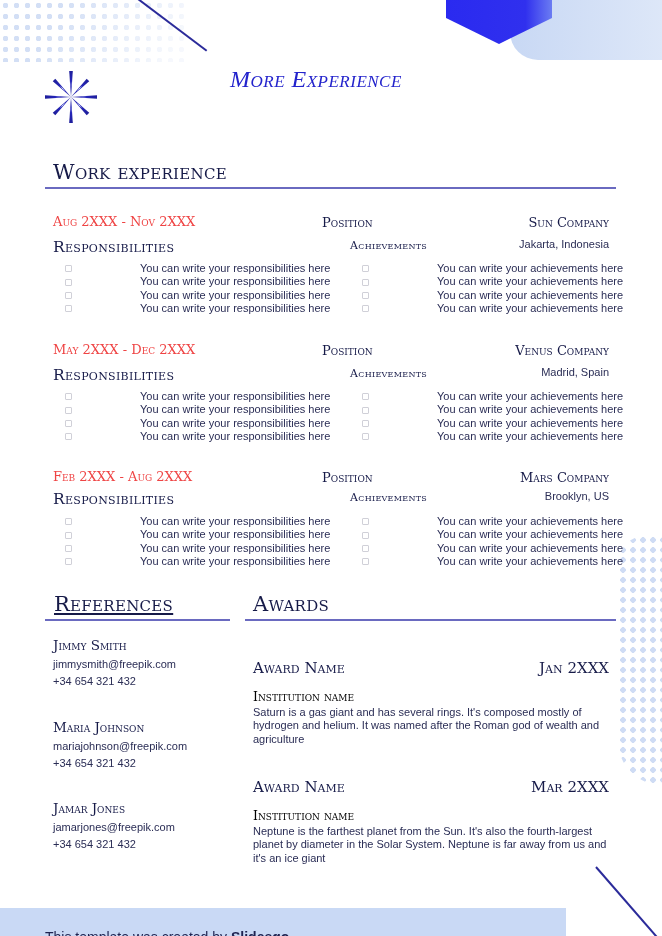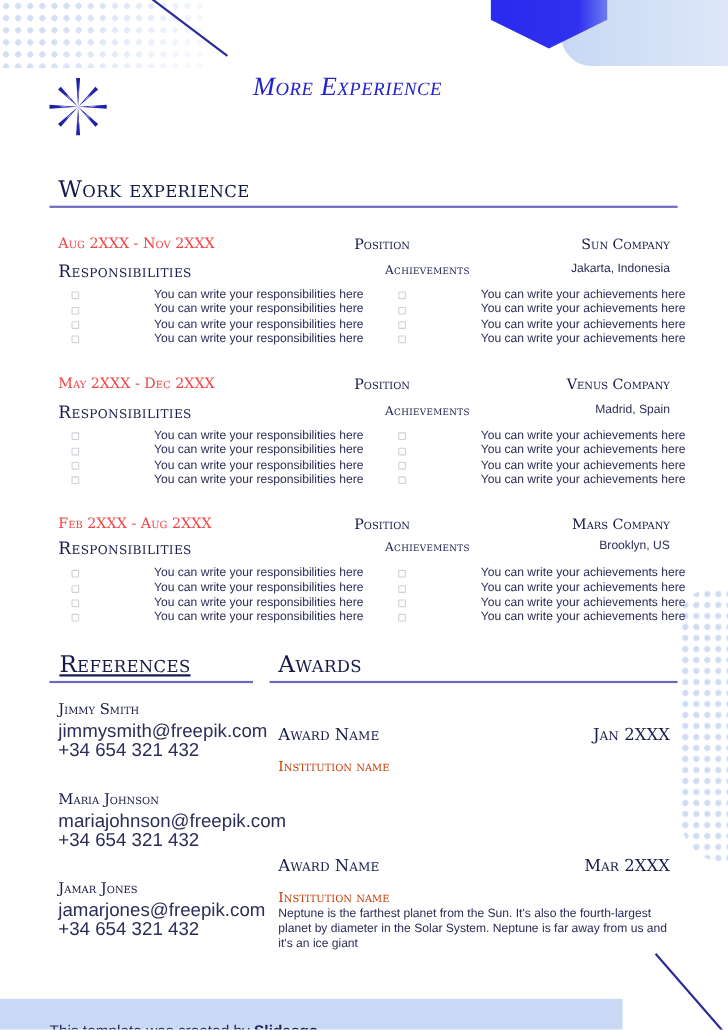--- a/index.html
+++ b/index.html
@@ -63,26 +63,26 @@
     .job-location { position: absolute; right: 53px; top: 24px; font-size: 11px; color: #2a2d55; text-align: right; }
     .bullets { position: absolute; top: 48px; list-style: none; }
     .bullets li { font-size: 11px; line-height: 13.4px; color: #2a2d55; display: flex; align-items: center; gap: 48px; }
     .bullets .box { width: 7px; height: 7px; border: 1px solid #d0d0d8; border-radius: 1px; margin-right: 20px; flex-shrink: 0; }
     .bullets.left { left: 65px; }
     .bullets.right { left: 362px; }
 
     
     .ref { position: absolute; left: 53px; }
     .ref-name { font-family: "DejaVu Serif", serif; font-variant: small-caps; font-size: 13.5px; color: #161a48; margin-bottom: 3px; }
-    .ref-line { font-size: 17px; color: #2a2d55; line-height: 17px; }
+    .ref-line { font-size: 11px; color: #2a2d55; line-height: 17px; }
 
     
     .award { position: absolute; left: 253px; width: 356px; }
     .award-head { display: flex; justify-content: space-between; font-family: "DejaVu Serif", serif; font-variant: small-caps; font-size: 15px; color: #161a48; margin-top: 18px; }
-    .award-inst { margin-top: 12px; font-family: "DejaVu Serif", serif; font-variant: small-caps; font-size: 12.5px; color: #c2410c; }
+    .award-inst { margin-top: 12px; font-family: "DejaVu Serif", serif; font-variant: small-caps; font-size: 12.5px; color: #000000; }
     .award-desc { margin-top: 2px; font-size: 11px; line-height: 13.3px; color: #2a2d55; }
 
     
     .footer {
       position: absolute; left: 0; top: 908px; width: 566px; height: 56px;
       background: #c9d9f5;
     }
     .footer-text { position: absolute; left: 45px; top: 21px; font-size: 14px; color: #1e2250; }
     .footer-link { font-weight: bold; text-decoration: underline; color: #1e2250; }
   </style>
@@ -290,20 +290,21 @@
 
 <div class="section-title" style="left:253px; top:592px;">Awards</div>
 <div class="rule" style="left:245px; top:619px; width:371px;"></div>
 
 <div class="award" style="top:641px;">
   <div class="award-head">
     <span>Award Name</span>
     <span>Jan 2XXX</span>
   </div>
   <div class="award-inst">Institution name</div>
+  <div class="award-desc">Saturn is a gas giant and has several rings. It's composed mostly of hydrogen and helium. It was named after the Roman god of wealth and agriculture</div>
 </div>
 
 <div class="award" style="top:760px;">
   <div class="award-head">
     <span>Award Name</span>
     <span>Mar 2XXX</span>
   </div>
   <div class="award-inst">Institution name</div>
   <div class="award-desc">Neptune is the farthest planet from the Sun. It's also the fourth-largest planet by diameter in the Solar System. Neptune is far away from us and it's an ice giant</div>
 </div>

